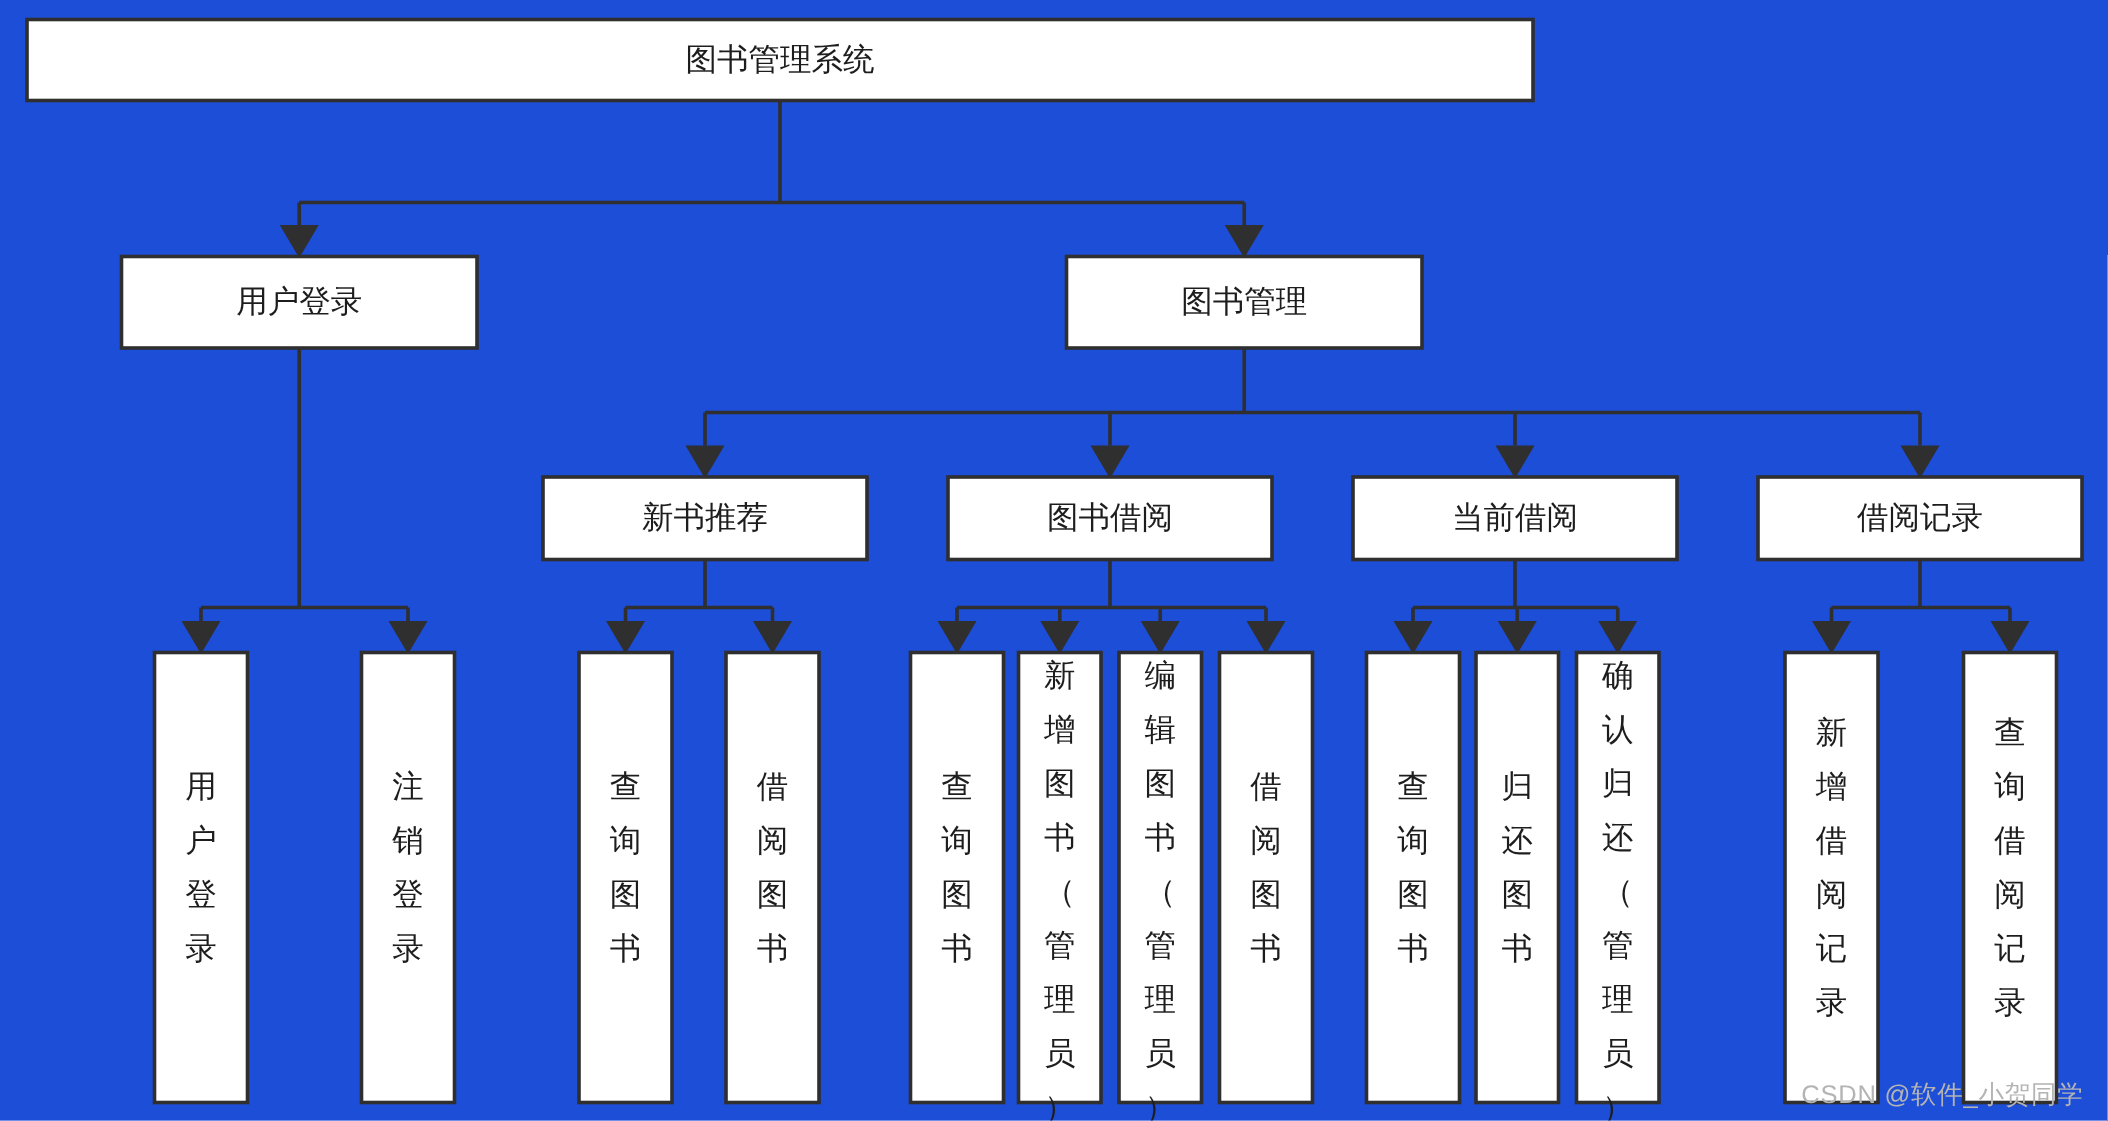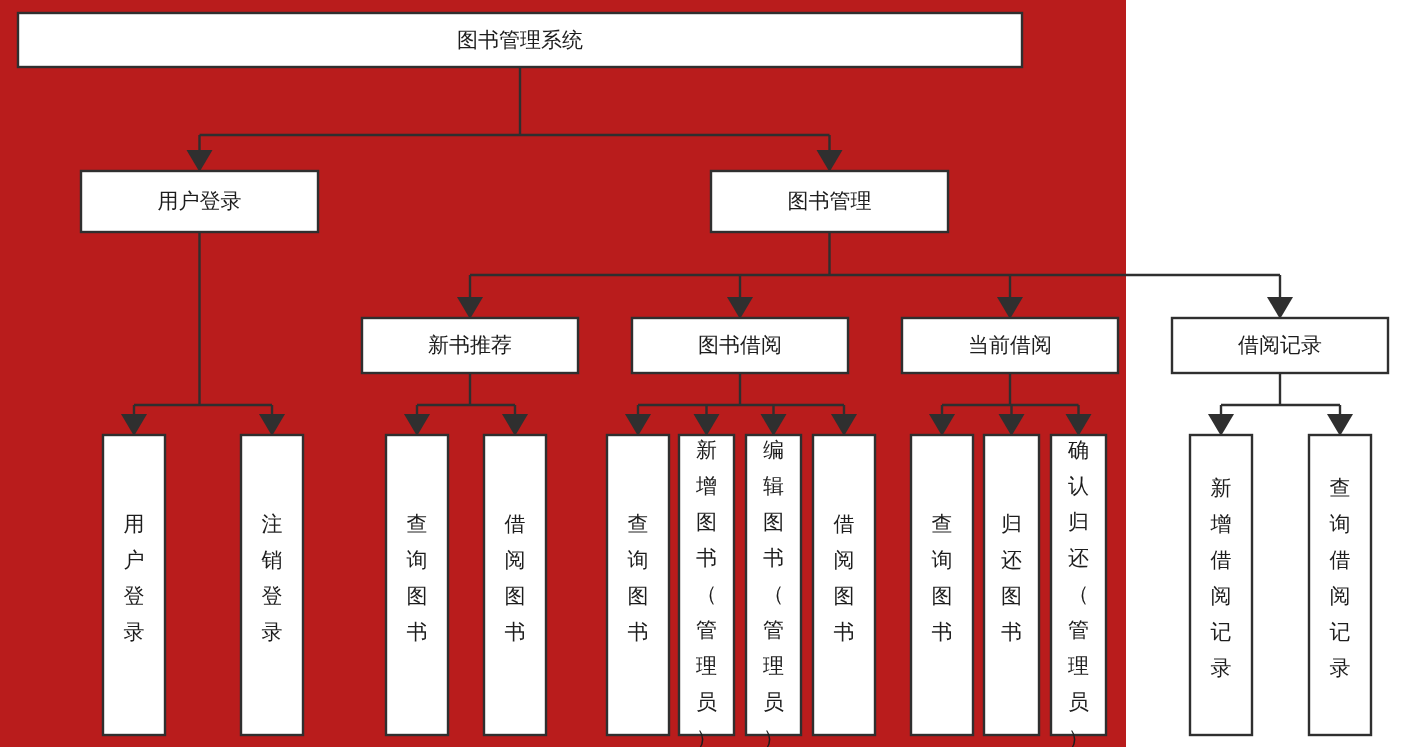--- a/index.html
+++ b/index.html
@@ -10,23 +10,23 @@
   }
   body {
     width: 1405px;
     height: 747px;
     overflow: hidden;
     font-family: "Liberation Sans", "DejaVu Sans", sans-serif;
     position: relative;
   }
   #diagram-root {
     position: relative;
-    width: 1126px;
+    width: 1405px;
     height: 747px;
-    background: #b91c1c;
+    background: #1d4ed8;
   }
   svg#diagram-svg {
     position: absolute;
     left: 0;
     top: 0;
     width: 1405px;
     height: 747px;
     display: block;
   }
   .node-box {
@@ -221,14 +221,15 @@
           <rect x="1190" y="435" width="62" height="300" class="node-box"></rect>
           <text x="1221" y="0" class="node-label-vertical"><tspan x="1221" y="495">新</tspan><tspan x="1221" y="531">增</tspan><tspan x="1221" y="567">借</tspan><tspan x="1221" y="603">阅</tspan><tspan x="1221" y="639">记</tspan><tspan x="1221" y="675">录</tspan></text>
         </g>
         <g>
           <rect x="1309" y="435" width="62" height="300" class="node-box"></rect>
           <text x="1340" y="0" class="node-label-vertical"><tspan x="1340" y="495">查</tspan><tspan x="1340" y="531">询</tspan><tspan x="1340" y="567">借</tspan><tspan x="1340" y="603">阅</tspan><tspan x="1340" y="639">记</tspan><tspan x="1340" y="675">录</tspan></text>
         </g>
       </g>
   </svg>
 
+  <div class="watermark-text">CSDN @软件_小贺同学</div>
 
 </div>
 
 </body></html>

